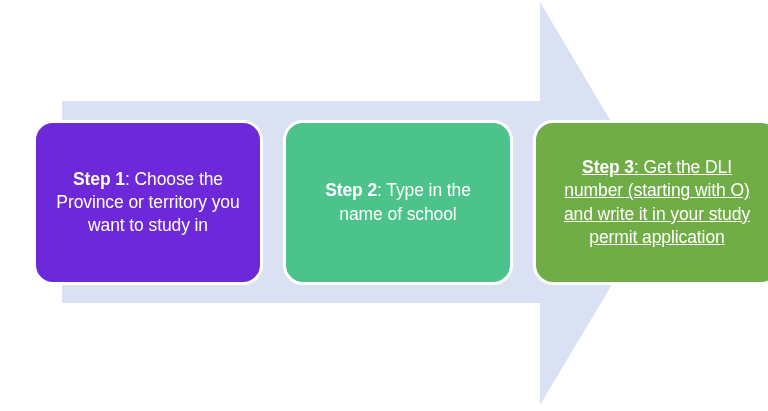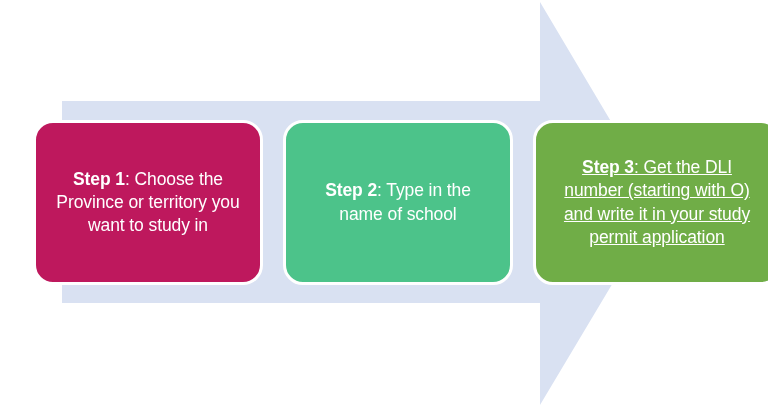--- a/index.html
+++ b/index.html
@@ -75,21 +75,21 @@
 </style>
 </head>
 <body>
 
 <div id="canvas" style="background: rgb(255, 255, 255);">
 
   <svg id="arrow-svg" viewBox="0 0 768 411" aria-hidden="true">
     <polygon id="arrow-shape" points="62,101 540,101 540,2 660,204 540,405 540,303 62,303" fill="#D9E1F2"></polygon>
   </svg>
 
-  <div class="step-box" id="box-1" style="background: #be185d; color: rgb(255, 255, 255);">
+  <div class="step-box" id="box-1" style="background: #6d28d9; color: rgb(255, 255, 255);">
     <div class="step-text"><b>Step 1</b><span>: Choose the Province or territory you want to study in</span></div>
   </div>
 
   <div class="step-box" id="box-2" style="background: rgb(76, 195, 138); color: rgb(255, 255, 255);">
     <div class="step-text"><b>Step 2</b><span>: Type in the name of school</span></div>
   </div>
 
   <div class="step-box" id="box-3" style="background: rgb(112, 173, 71); color: rgb(255, 255, 255);">
     <div class="step-text"><b>Step 3</b><span>: Get the DLI number (starting with O) and write it in your study permit application</span></div>
   </div>

